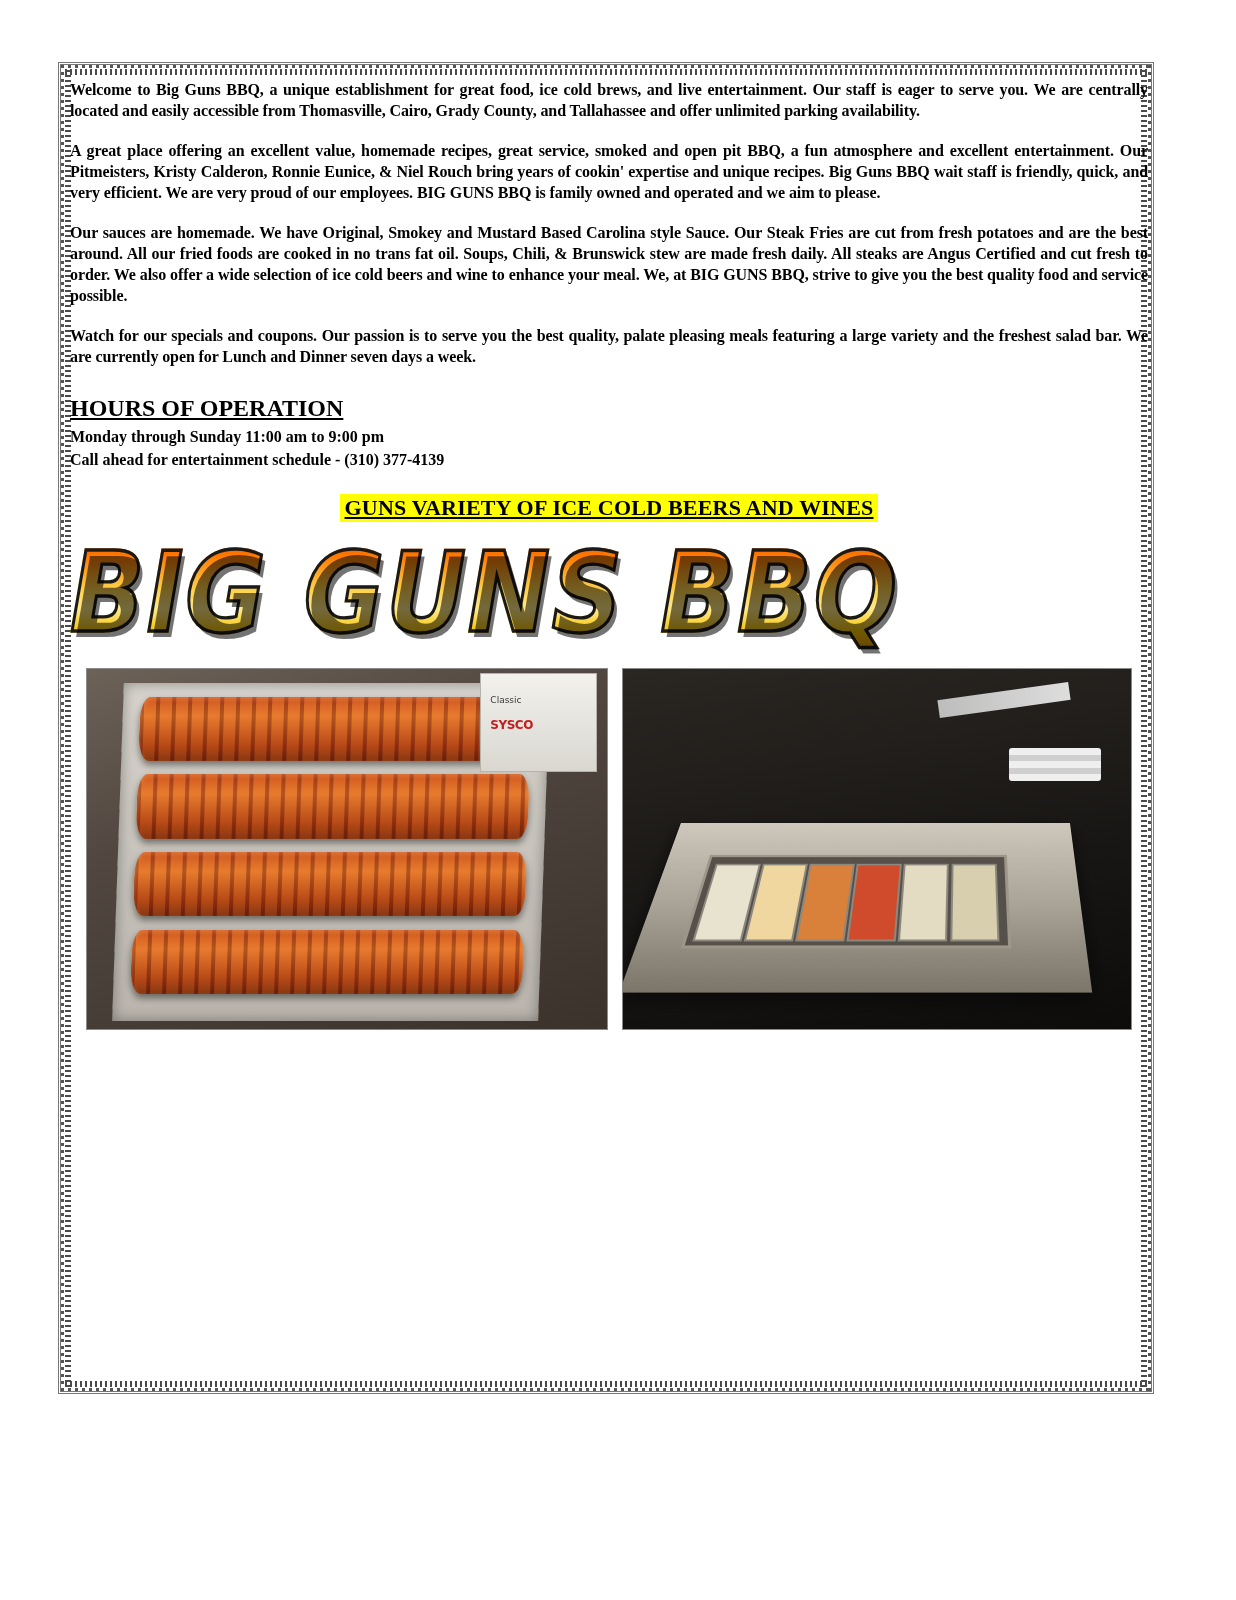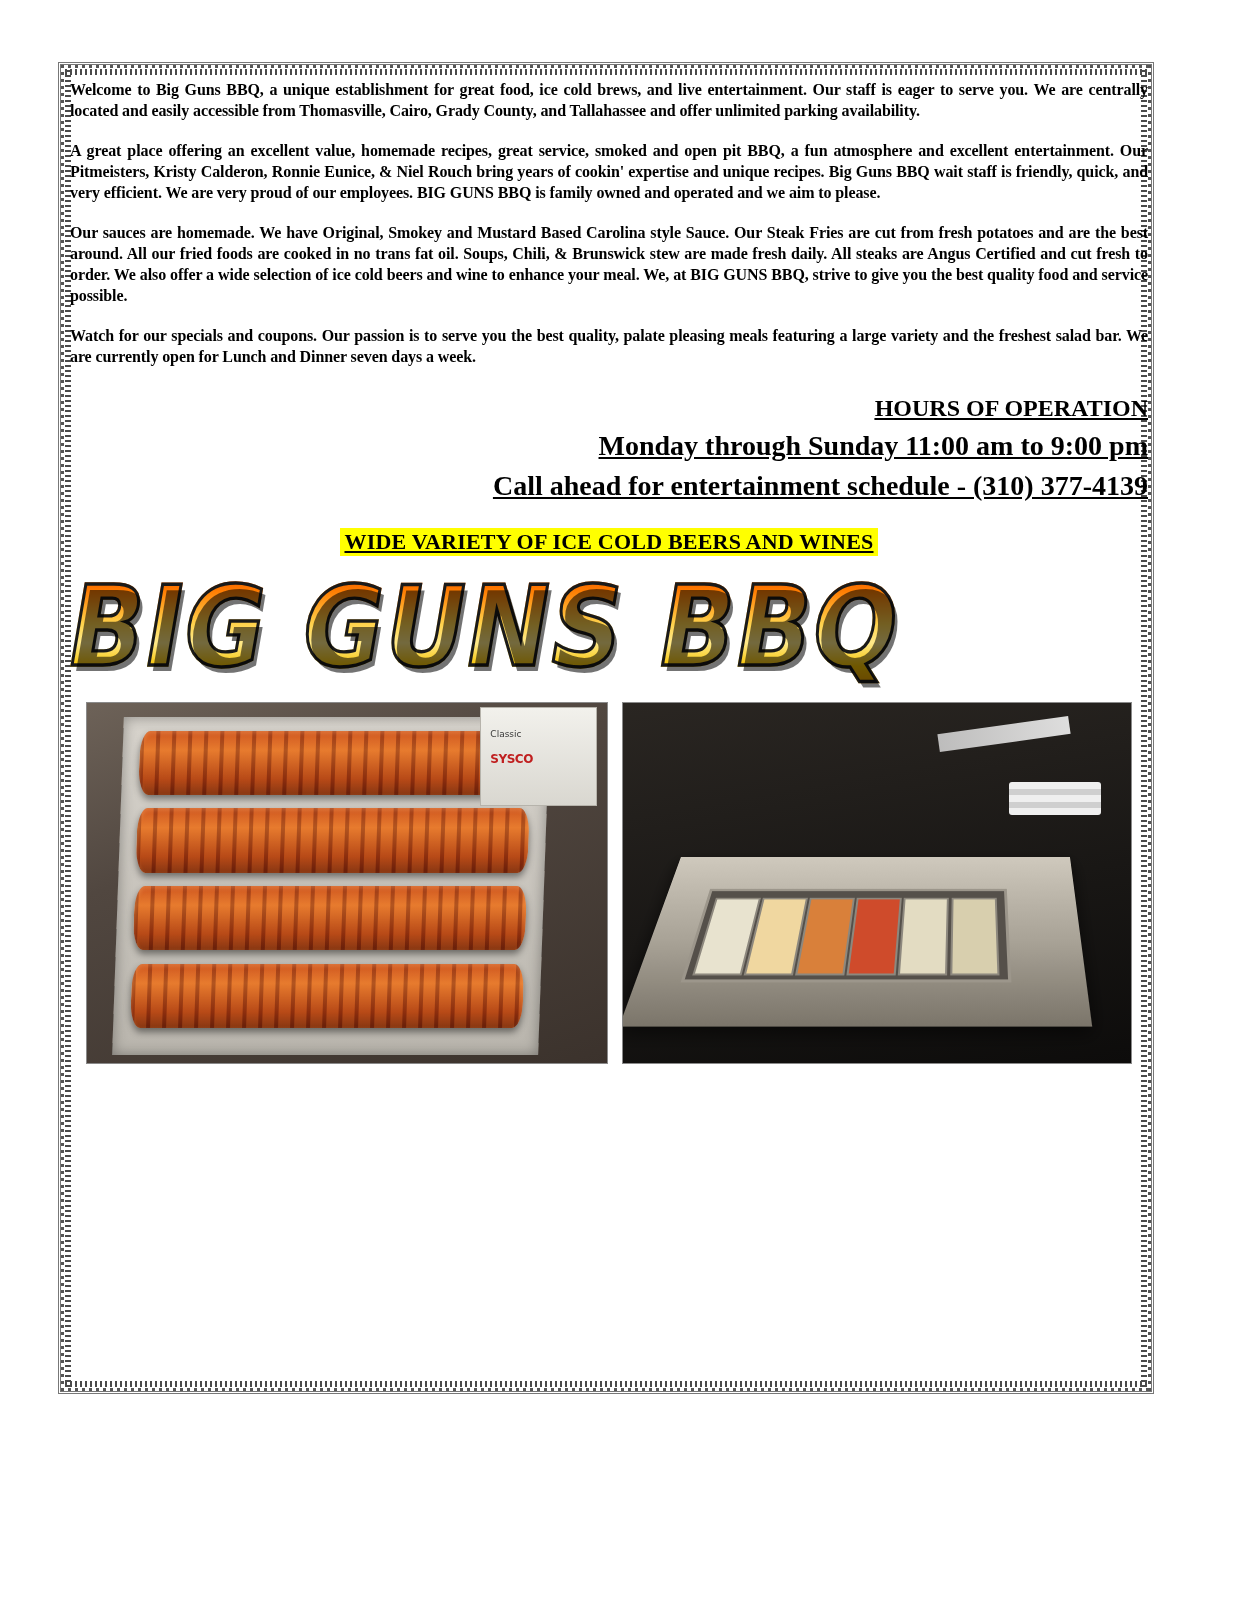--- a/index.html
+++ b/index.html
@@ -81,31 +81,30 @@
     line-height: 1.31;
     font-weight: bold;
     text-align: justify;
     margin: 0 0 19px 0;
     letter-spacing: -0.1px;
   }
   p.body-text:last-of-type { margin-bottom: 16px; }
 
   .hours-block {
     margin-top: 28px;
-    text-align: right;
-    text-decoration: underline;
+    text-align: left;
   }
   .hours-title {
     font-size: 24px;
     font-weight: bold;
     text-decoration: underline;
     margin-bottom: 4px;
   }
   .hours-line {
-    font-size: 28px;
+    font-size: 16px;
     font-weight: bold;
     line-height: 1.42;
   }
 
   .banner-wrap {
     margin-top: 22px;
     text-align: center;
   }
   .banner-text {
     display: inline-block;
@@ -311,21 +310,21 @@
 
     <p class="body-text">Watch for our specials and coupons. Our passion is to serve you the best quality, palate pleasing meals featuring a large variety and the freshest salad bar. We are currently open for Lunch and Dinner seven days a week.</p>
 
     <div class="hours-block">
       <div class="hours-title">HOURS OF OPERATION</div>
       <div class="hours-line">Monday through Sunday 11:00 am to 9:00 pm</div>
       <div class="hours-line">Call ahead for entertainment schedule - (310) 377-4139</div>
     </div>
 
     <div class="banner-wrap">
-      <span class="banner-text">WIDE VARIETY OF ICE COLD BEERS AND WINES</span>
+      <span class="banner-text">GUNS VARIETY OF ICE COLD BEERS AND WINES</span>
     </div>
 
     <div class="wordart">
       <span class="wordart-text">BIG GUNS BBQ</span>
     </div>
 
     <div class="photos">
 
       <div class="photo photo-ribs">
         <div class="tray">

